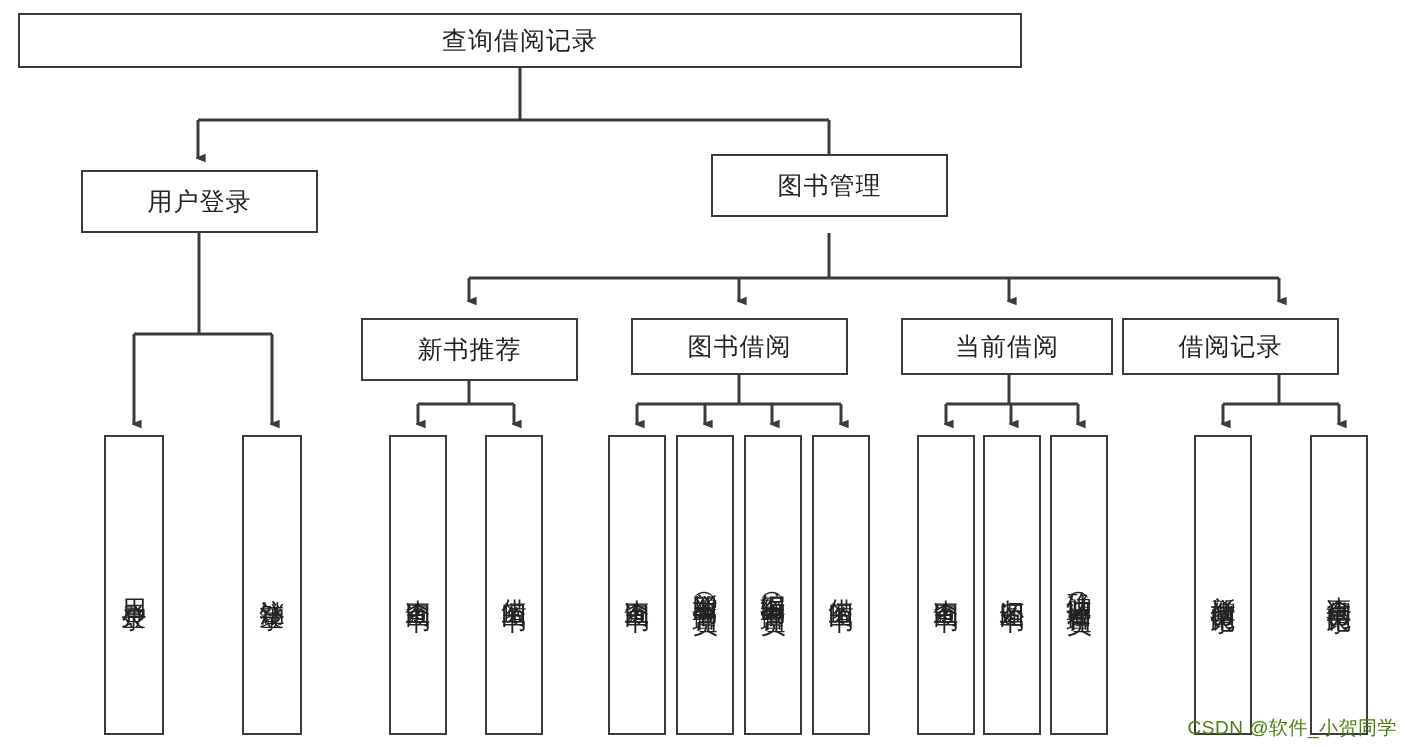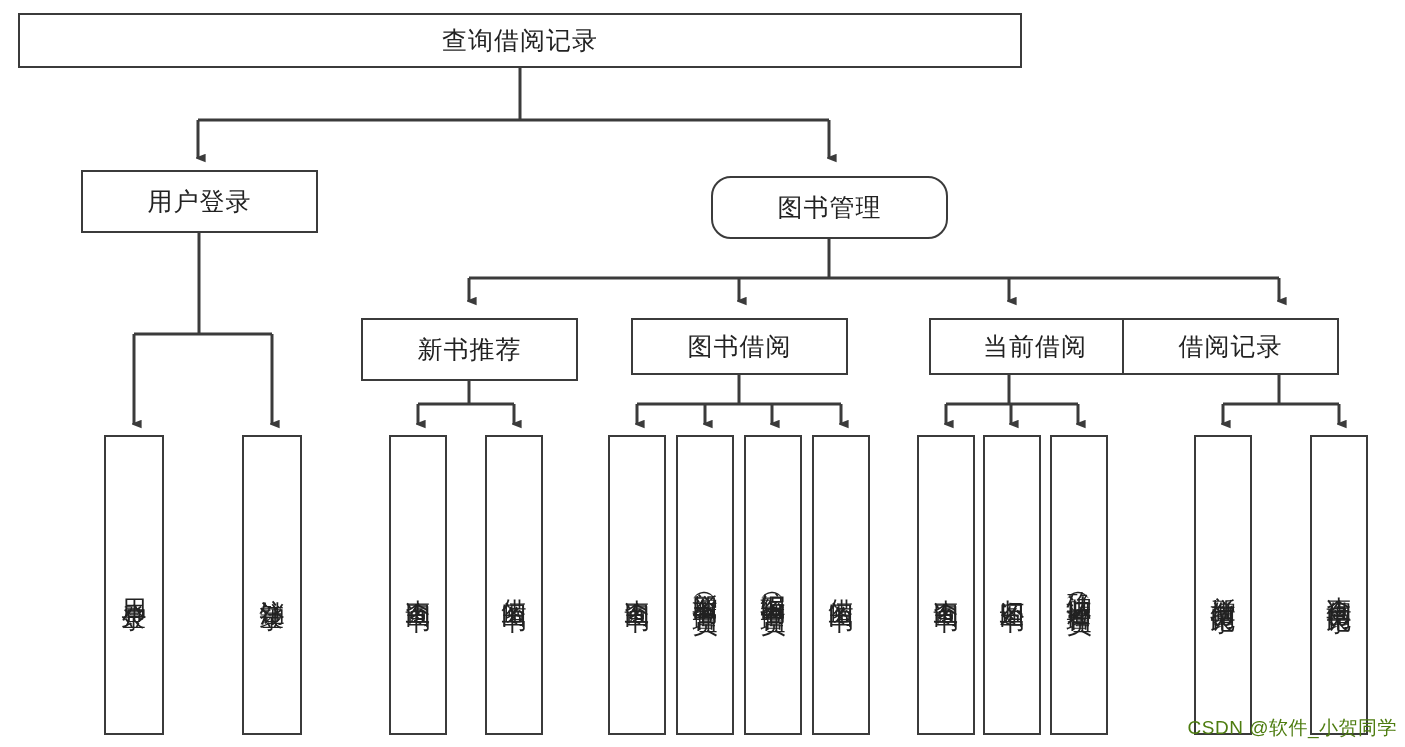--- a/index.html
+++ b/index.html
@@ -118,31 +118,31 @@
     </g>
   </svg>
 
   <div class="node h" style="left:18px; top:13px; width:1004px; height:55px;">
     <span>查询借阅记录</span>
   </div>
 
   <div class="node h" style="left:81px; top:170px; width:237px; height:63px;">
     <span>用户登录</span>
   </div>
-  <div class="node h" style="left:711px; top:176px; width:237px; height:63px;border-radius:20px;">
+  <div class="node h" style="left:711px; top:154px; width:237px; height:63px;">
     <span>图书管理</span>
   </div>
 
   <div class="node h" style="left:361px; top:318px; width:217px; height:63px;">
     <span>新书推荐</span>
   </div>
   <div class="node h" style="left:631px; top:318px; width:217px; height:57px;">
     <span>图书借阅</span>
   </div>
-  <div class="node h" style="left:901px; top:318px; width:212px; height:57px;margin-left:28px;">
+  <div class="node h" style="left:901px; top:318px; width:212px; height:57px;">
     <span>当前借阅</span>
   </div>
   <div class="node h" style="left:1122px; top:318px; width:217px; height:57px;">
     <span>借阅记录</span>
   </div>
 
   <div class="node v" style="left:104px; top:435px; width:60px; height:300px;">
     <span>用户登录</span>
   </div>
   <div class="node v" style="left:242px; top:435px; width:60px; height:300px;">

